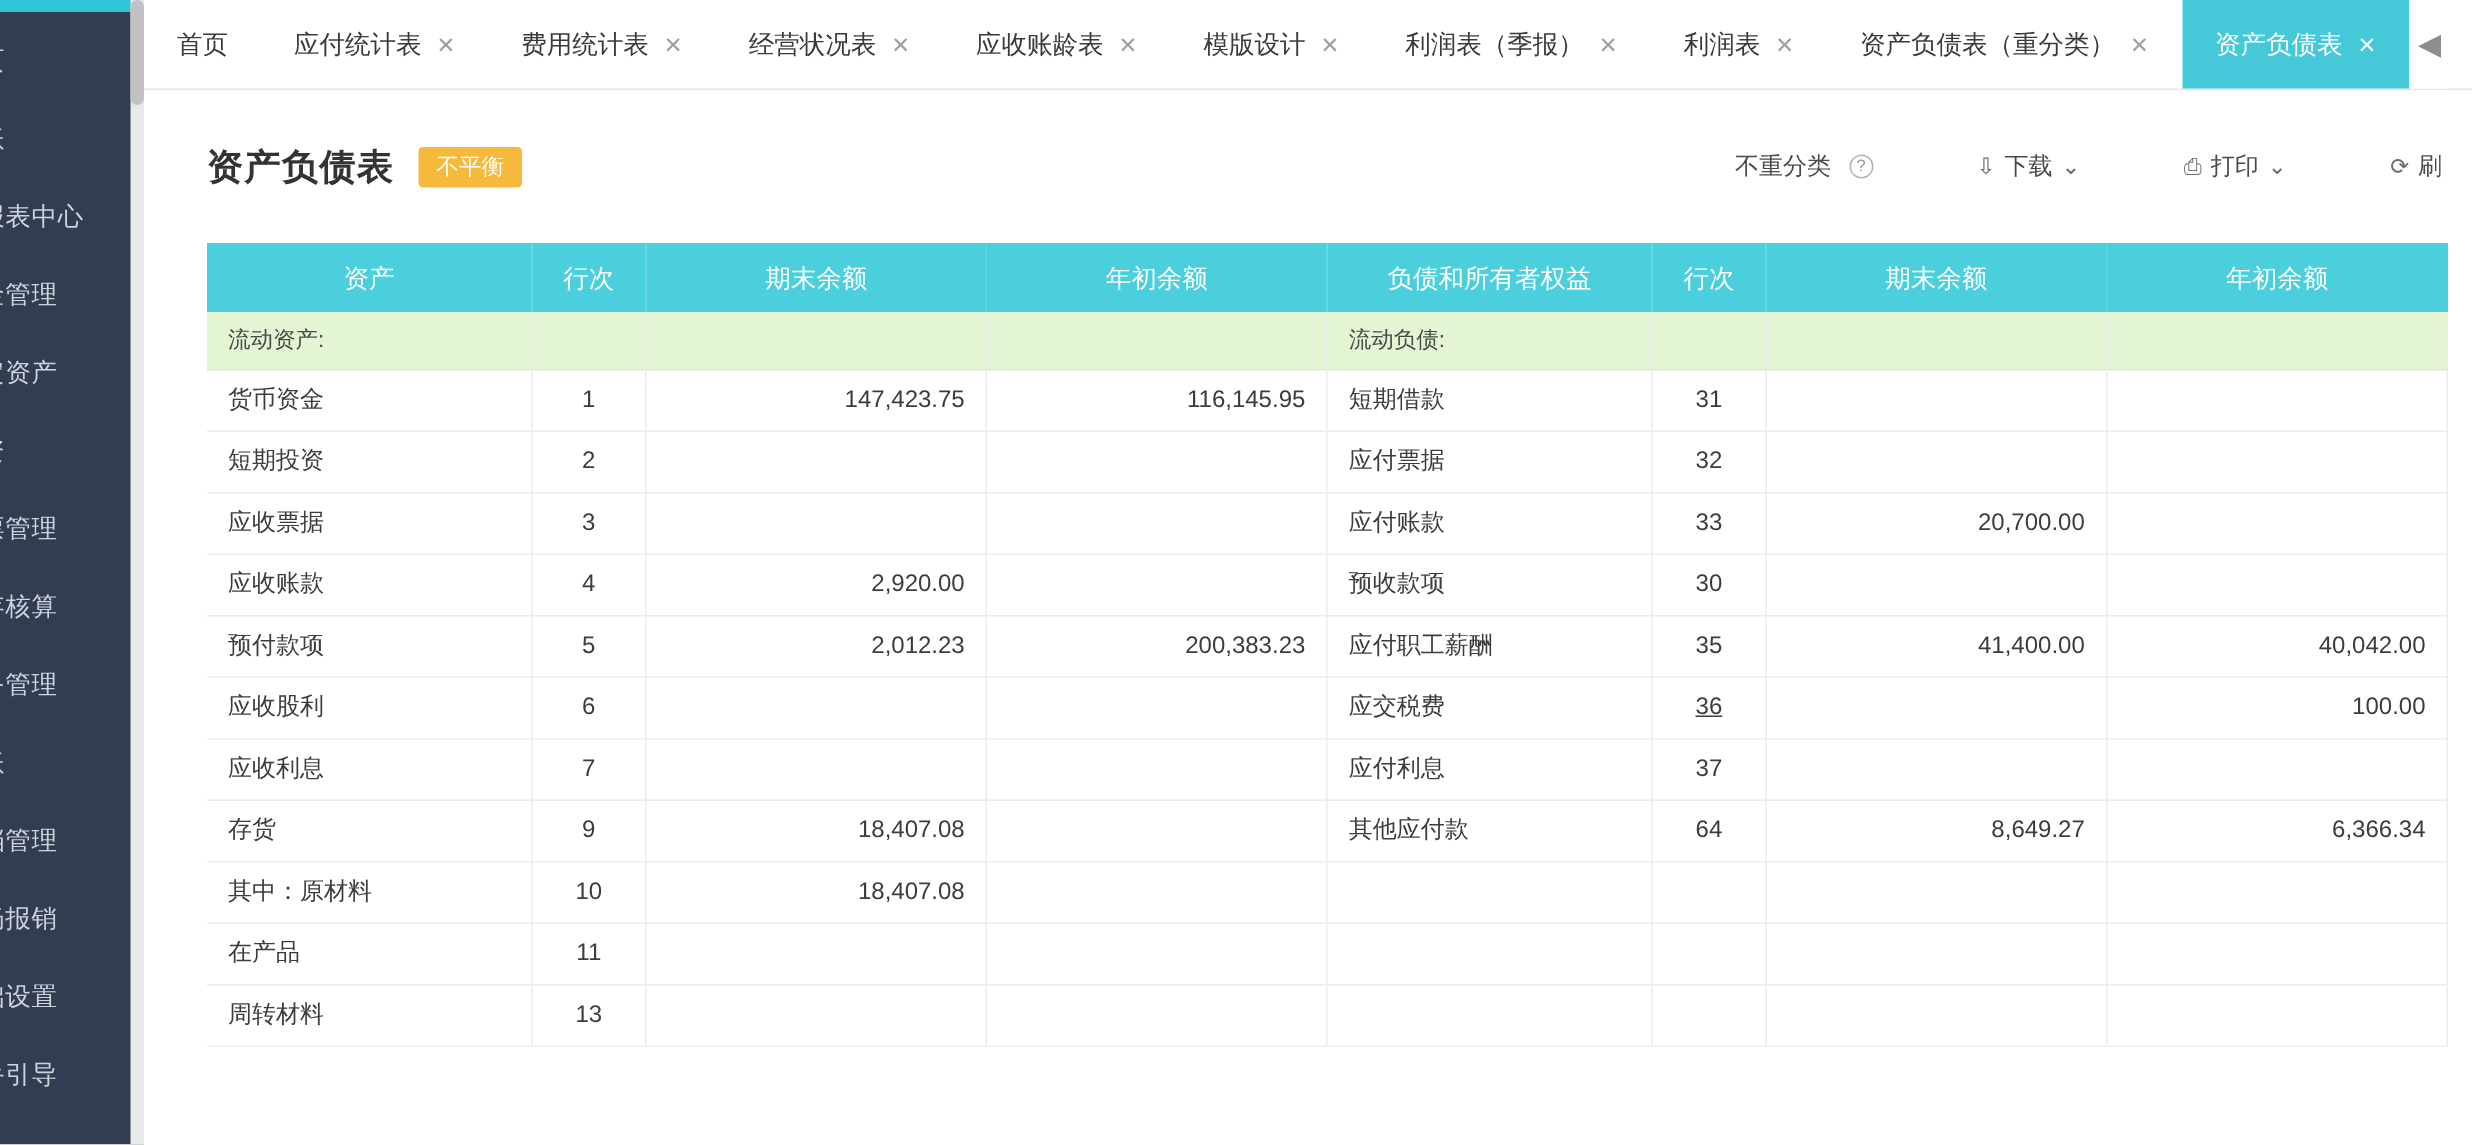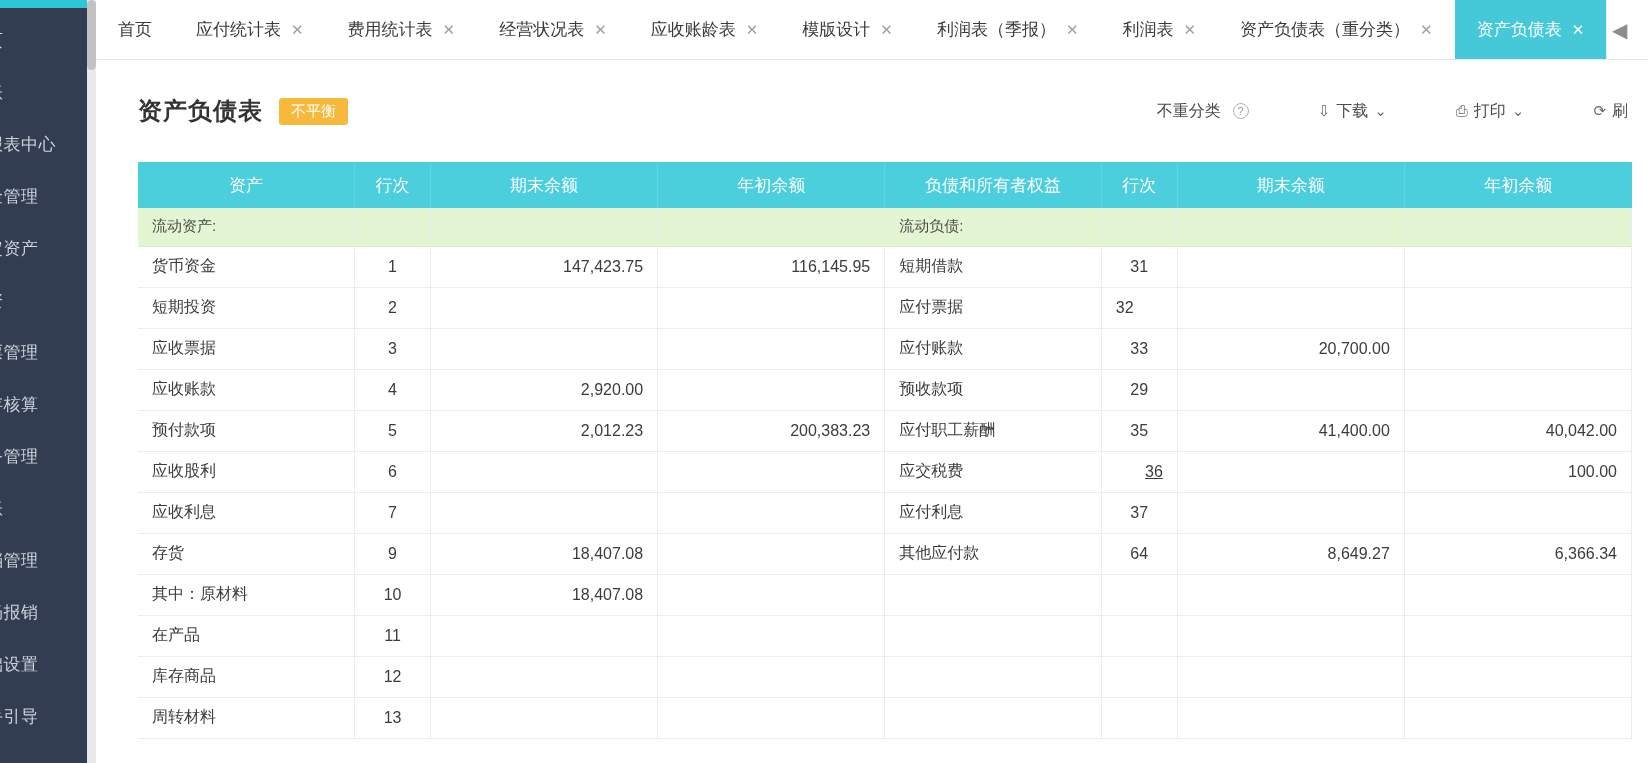--- a/index.html
+++ b/index.html
@@ -316,61 +316,61 @@
               <td class="c-line" style="text-align: center;">31</td>
               <td class="num"></td>
               <td class="num"></td>
             </tr>
             <tr>
               <td class="indent1">短期投资</td>
               <td class="c-line" style="text-align: center;">2</td>
               <td class="num"></td>
               <td class="num"></td>
               <td class="indent1">应付票据</td>
-              <td class="c-line" style="text-align: left;">32</td>
+              <td class="c-line" style="text-align: center;">32</td>
               <td class="num"></td>
               <td class="num"></td>
             </tr>
             <tr>
               <td class="indent1">应收票据</td>
               <td class="c-line" style="text-align: center;">3</td>
               <td class="num"></td>
               <td class="num"></td>
               <td class="indent1">应付账款</td>
               <td class="c-line" style="text-align: center; margin-left: 17px;">33</td>
               <td class="num">20,700.00</td>
               <td class="num"></td>
             </tr>
             <tr>
               <td class="indent1">应收账款</td>
               <td class="c-line" style="text-align: center;">4</td>
               <td class="num">2,920.00</td>
               <td class="num"></td>
               <td class="indent1">预收款项</td>
-              <td class="c-line" style="text-align: center;">29</td>
+              <td class="c-line" style="text-align: center;">30</td>
               <td class="num"></td>
               <td class="num"></td>
             </tr>
             <tr>
               <td class="indent1">预付款项</td>
               <td class="c-line" style="text-align: center;">5</td>
               <td class="num">2,012.23</td>
               <td class="num">200,383.23</td>
               <td class="indent1">应付职工薪酬</td>
               <td class="c-line" style="text-align: center;">35</td>
               <td class="num">41,400.00</td>
               <td class="num">40,042.00</td>
             </tr>
             <tr>
               <td class="indent1">应收股利</td>
               <td class="c-line" style="text-align: center;">6</td>
               <td class="num"></td>
               <td class="num"></td>
               <td class="indent1">应交税费</td>
-              <td class="c-line" style="text-align: right; text-decoration: underline;">36</td>
+              <td class="c-line" style="text-align: center; text-decoration: underline;">36</td>
               <td class="num"></td>
               <td class="num">100.00</td>
             </tr>
             <tr>
               <td class="indent1">应收利息</td>
               <td class="c-line" style="text-align: center;">7</td>
               <td class="num"></td>
               <td class="num"></td>
               <td class="indent1">应付利息</td>
               <td class="c-line" style="text-align: center;">37</td>
@@ -401,30 +401,20 @@
               <td class="indent2">在产品</td>
               <td class="c-line" style="text-align: center;">11</td>
               <td class="num"></td>
               <td class="num"></td>
               <td class="indent1"></td>
               <td class="c-line" style="text-align: center;"></td>
               <td class="num"></td>
               <td class="num"></td>
             </tr>
             <tr>
-              <td class="indent2">库存商品</td>
-              <td class="c-line" style="text-align: center;">12</td>
-              <td class="num"></td>
-              <td class="num"></td>
-              <td class="indent1"></td>
-              <td class="c-line" style="text-align: center;"></td>
-              <td class="num"></td>
-              <td class="num"></td>
-            </tr>
-            <tr>
               <td class="indent2">周转材料</td>
               <td class="c-line" style="text-align: center;">13</td>
               <td class="num"></td>
               <td class="num"></td>
               <td class="indent1"></td>
               <td class="c-line" style="text-align: center;"></td>
               <td class="num"></td>
               <td class="num"></td>
             </tr>
           </tbody>

